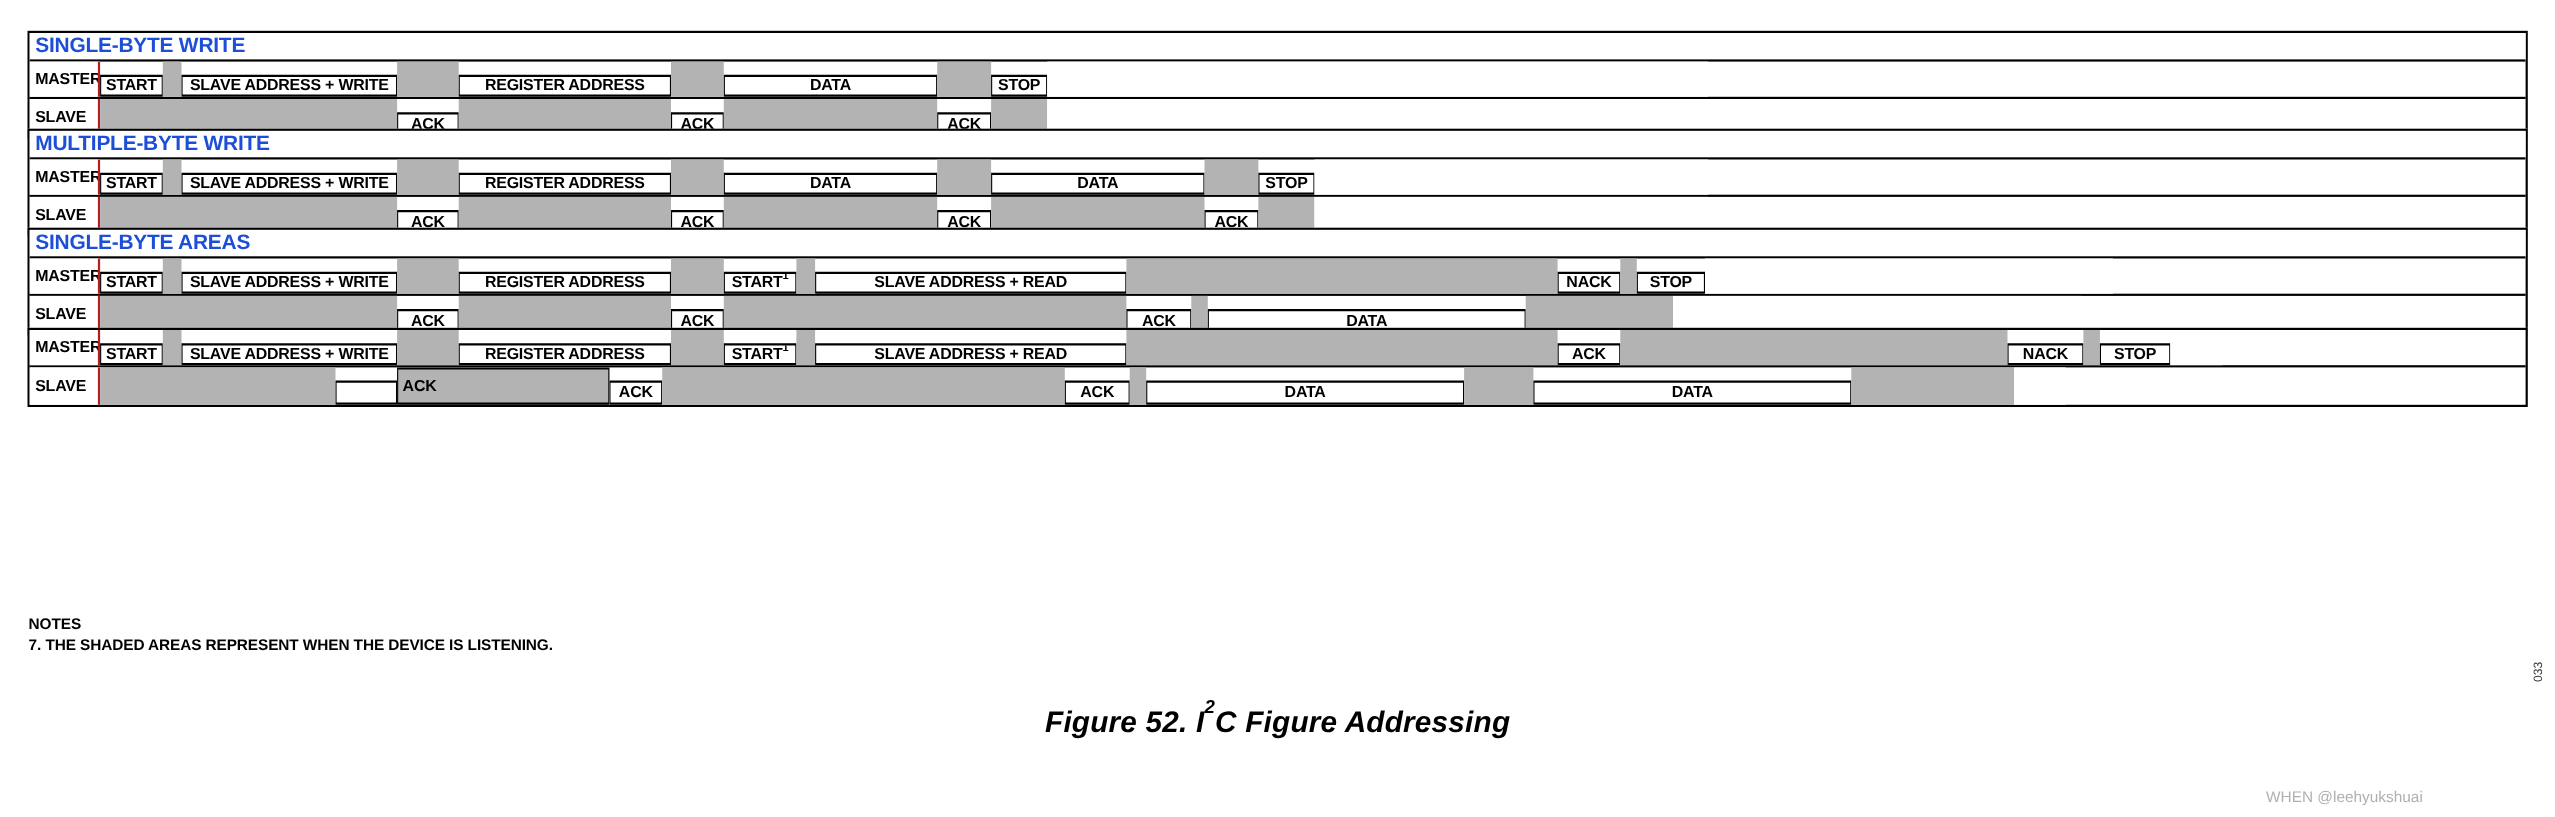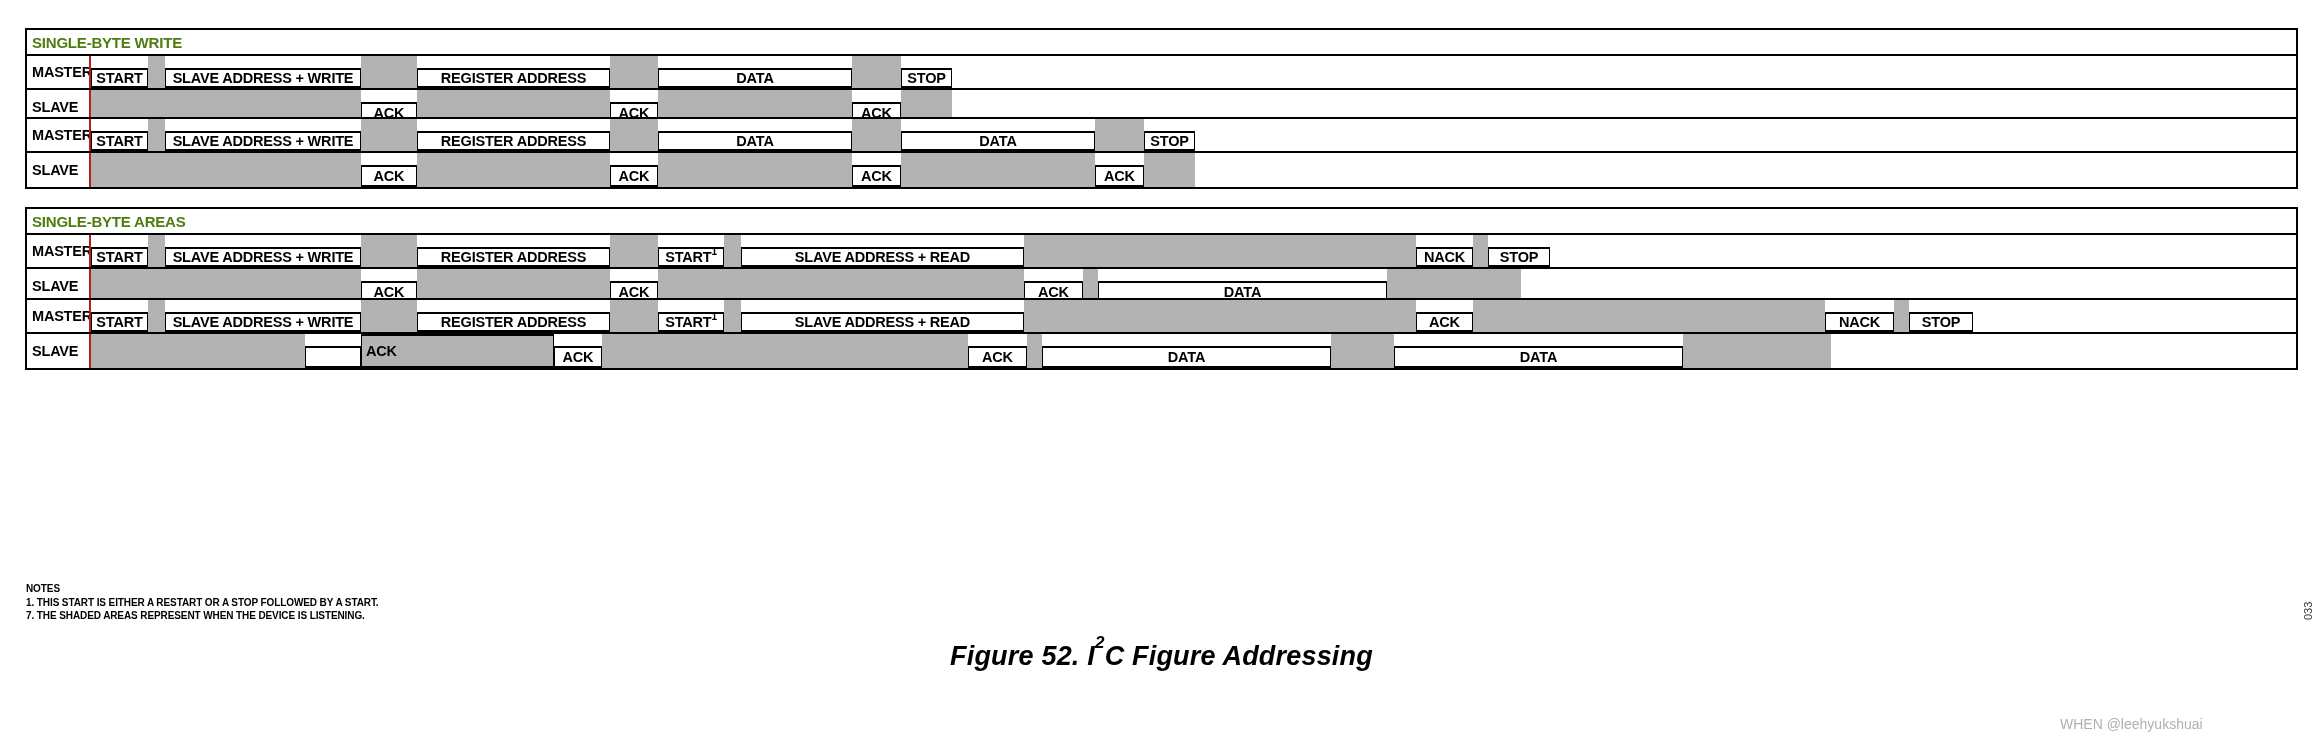--- a/index.html
+++ b/index.html
@@ -21,24 +21,24 @@
     position: absolute;
     border: 2px solid #000000;
     background: #ffffff;
   }
   .title-row {
     height: 26px;
     border-bottom: 2px solid #000000;
     display: flex;
     align-items: center;
     padding-left: 5px;
-    font-size: 15px;
+    font-size: 19px;
     font-weight: bold;
     letter-spacing: -0.2px;
-    color: #4d7c0f;
+    color: #1d4ed8;
     background: #ffffff;
   }
   .wave-row {
     height: 34px;
     display: flex;
     align-items: stretch;
     position: relative;
   }
   .wave-row.master { border-bottom: 2px solid #000000; }
 
@@ -83,26 +83,25 @@
     vertical-align: super;
     line-height: 0;
     position: relative;
     top: -5px;
     font-weight: bold;
   }
 
   
   .notes {
     position: absolute;
-    font-size: 10px;
+    font-size: 14px;
     font-weight: bold;
     color: #000000;
     line-height: 1.35;
     letter-spacing: -0.1px;
-    margin-top: 24px;
   }
   .notes div { white-space: nowrap; }
 
   
   .caption {
     position: absolute;
     width: 100%;
     text-align: center;
     font-family: "Liberation Sans", sans-serif;
     font-style: italic;
@@ -166,20 +165,21 @@
           <div class="cell box" style="width: 56px;">ACK</div>
           <div class="cell shade" style="width: 193px;"></div>
           <div class="cell box" style="width: 48px;">ACK</div>
           <div class="cell shade" style="width: 194px;"></div>
           <div class="cell box" style="width: 49px;">ACK</div>
           <div class="cell shade" style="width: 51px;"></div>
           <div class="cell plain" style="width: 601px;"></div>
         </div>
       </div>
       <div class="block" style="left: 25px; top: 117px; width: 2273px;">
+        <div class="title-row">MULTIPLE-BYTE WRITE</div>
         <div class="wave-row master">
           <div class="cell lbl" style="width: 64px;">MASTER</div>
           <div class="cell box" style="width: 57px;">START</div>
           <div class="cell shade" style="width: 17px;"></div>
           <div class="cell box" style="width: 196px;">SLAVE ADDRESS + WRITE</div>
           <div class="cell shade" style="width: 56px;"></div>
           <div class="cell box" style="width: 193px;">REGISTER ADDRESS</div>
           <div class="cell shade" style="width: 48px;"></div>
           <div class="cell box" style="width: 194px;">DATA</div>
           <div class="cell shade" style="width: 49px;"></div>
@@ -274,21 +274,20 @@
           <div class="cell shade" style="width: 63px;"></div>
           <div class="cell box" style="width: 289px;">DATA</div>
           <div class="cell shade" style="width: 148px;"></div>
           <div class="cell plain" style="width: 47px;"></div>
         </div>
       </div>
     </div>
 
   <div class="notes" style="left:26px; top:558px;">
     <div>NOTES</div>
-    <div>1. THIS START IS EITHER A RESTART OR A STOP FOLLOWED BY A START.</div>
     <div>7. THE SHADED AREAS REPRESENT WHEN THE DEVICE IS LISTENING.</div>
   </div>
 
   <div class="caption" style="top:641px;">
     <span>Figure 52. I</span><span class="sup2">2</span><span>C Figure Addressing</span>
   </div>
 
   <div class="sidecode" style="left:2302px; top:620px;">033</div>
 
   <div class="watermark" style="left:2060px; top:716px;">WHEN @leehyukshuai</div>

